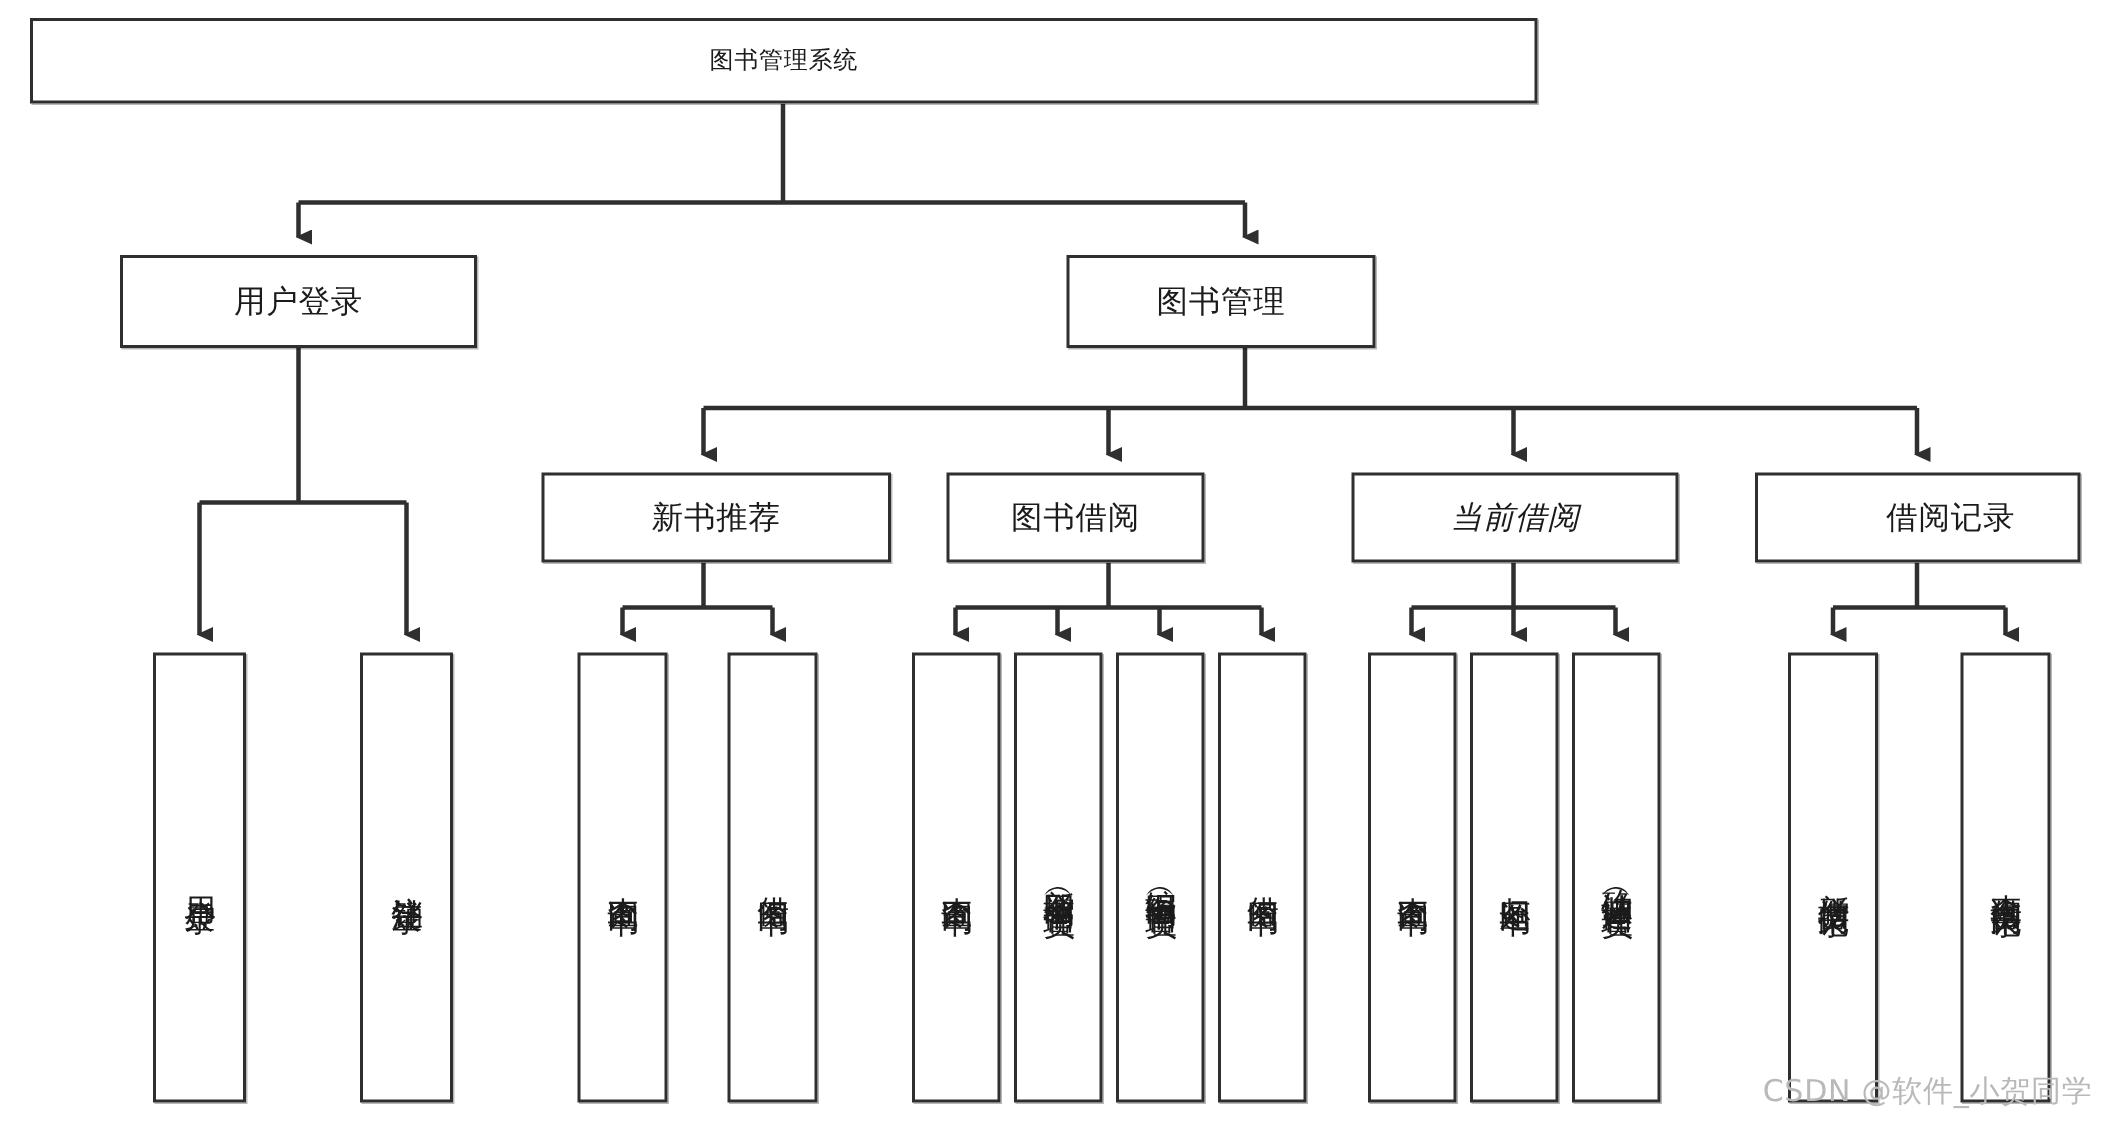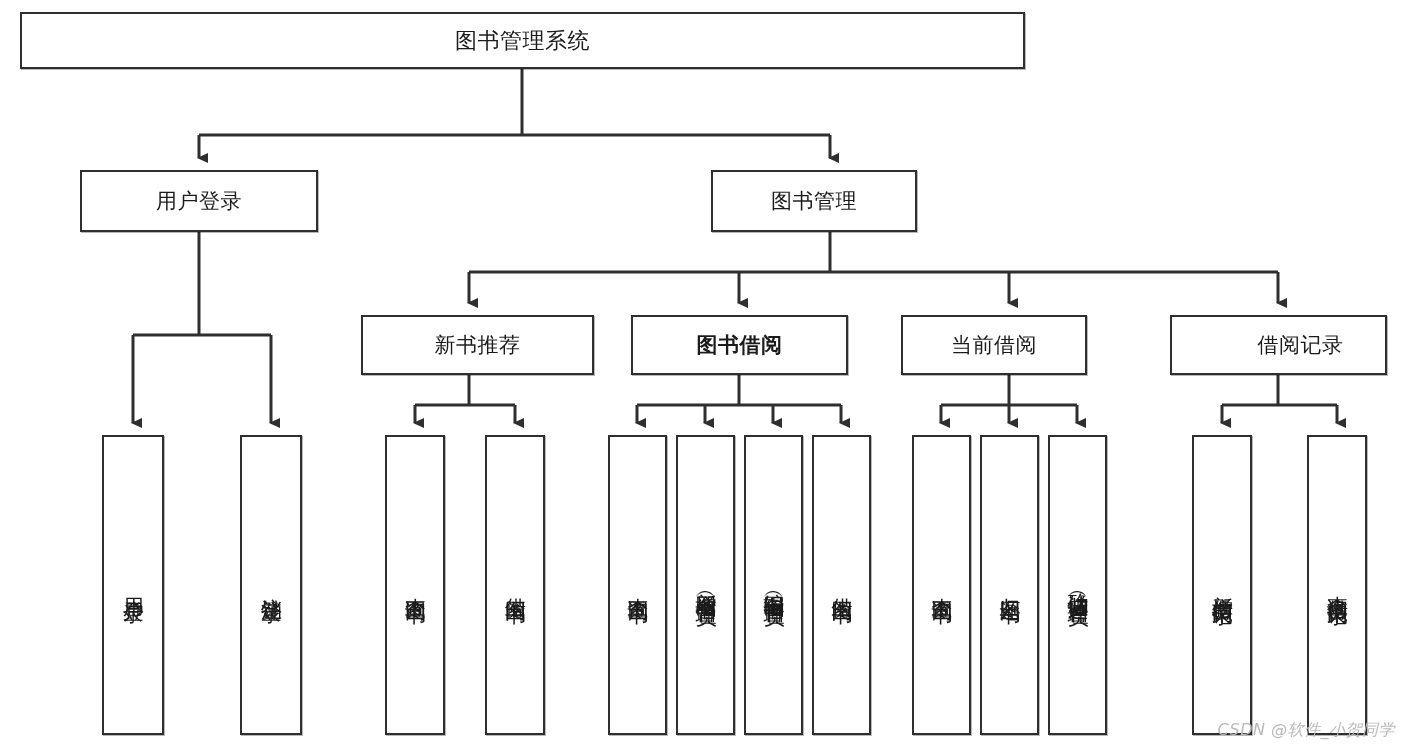--- a/index.html
+++ b/index.html
@@ -46,30 +46,29 @@
     text-align: center;
   }
   .node.vertical .label {
     writing-mode: vertical-rl;
     text-orientation: upright;
     -webkit-writing-mode: vertical-rl;
     font-size: 21px;
     letter-spacing: 2px;
     line-height: 1;
   }
-  .node.root .label { font-size: 22px; }
+  .node.root .label { font-size: 16px; }
   .watermark {
     position: absolute;
     right: 10px;
     bottom: 6px;
-    font-size: 16px;
+    font-size: 20px;
     color: #b9b9b9;
     white-space: nowrap;
     letter-spacing: 0.5px;
-    font-style: italic;
   }
 </style>
 </head>
 <body>
 
 <div id="diagram-root">
 
   <svg class="edges" viewBox="0 0 1405 747" xmlns="http://www.w3.org/2000/svg">
     <defs>
       <marker id="arrow" markerWidth="11" markerHeight="11" refX="5" refY="9" orient="auto" markerUnits="userSpaceOnUse">
@@ -127,24 +126,24 @@
   <div class="node" style="left:80px; top:170px; width:238px; height:62px;">
     <span class="label">用户登录</span>
   </div>
   <div class="node" style="left:711px; top:170px; width:206px; height:62px;">
     <span class="label">图书管理</span>
   </div>
 
   <div class="node" style="left:361px; top:315px; width:233px; height:60px;">
     <span class="label">新书推荐</span>
   </div>
-  <div class="node" style="left:631px; top:315px; width:217px; height:60px;font-weight:bold;">
+  <div class="node" style="left:631px; top:315px; width:172px; height:60px;">
     <span class="label">图书借阅</span>
   </div>
-  <div class="node" style="left:901px; top:315px; width:186px; height:60px;">
+  <div class="node" style="left:901px; top:315px; width:218px; height:60px;font-style:italic;">
     <span class="label">当前借阅</span>
   </div>
   <div class="node" style="left:1170px; top:315px; width:217px; height:60px;padding-left:44px;">
     <span class="label">借阅记录</span>
   </div>
 
   <div class="node vertical" style="left:102px; top:435px; width:62px; height:300px;">
     <span class="label">用户登录</span>
   </div>
   <div class="node vertical" style="left:240px; top:435px; width:62px; height:300px;">

